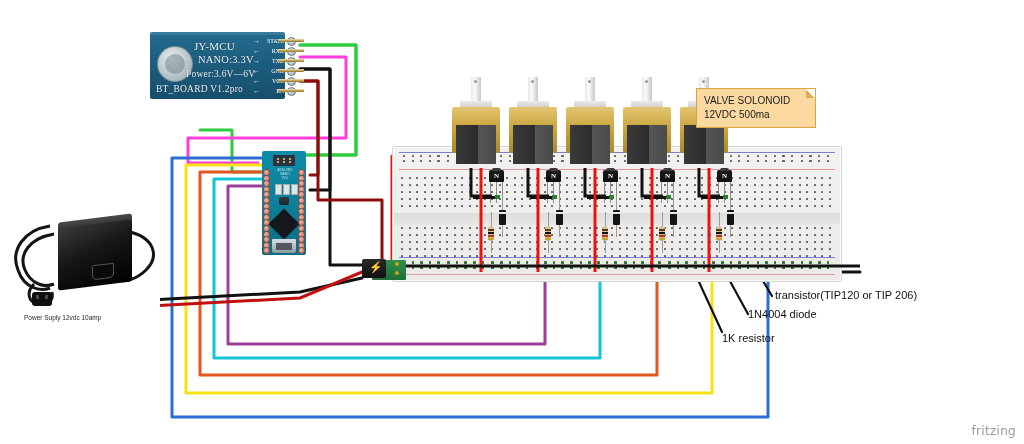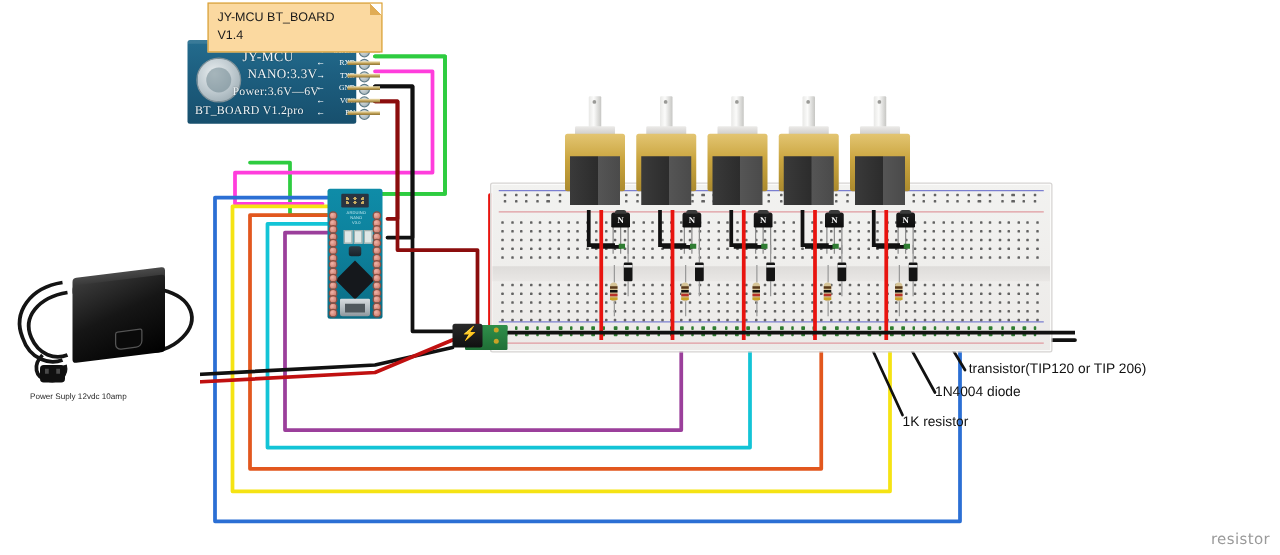--- a/index.html
+++ b/index.html
@@ -1217,25 +1217,25 @@
 
   <div id="dcjack" class="abs">
     <div class="dcpcb"></div>
     <div class="dcterm" style="left:33px;top:4px;"></div>
     <div class="dcterm" style="left:33px;top:13px;"></div>
     <div class="dcjackBody">
       <span class="bolt">⚡</span>
     </div>
   </div>
 
-  <div class="note" style="left:166px;top:2px;width:124px;">
+
+  <div class="note" style="left:696px;top:88px;width:104px;">
     <span class="fold"></span>
-    <span class="ln">JY-MCU BT_BOARD</span>
-    <span class="ln">V1.4</span>
+    <span class="ln">VALVE SOLONOID</span>
+    <span class="ln">12VDC 500ma</span>
   </div>
-
 
   <div class="lbl" style="left:775px;top:289px;">transistor(TIP120 or TIP 206)</div>
   <div class="lbl" style="left:748px;top:308px;">1N4004 diode</div>
   <div class="lbl" style="left:722px;top:332px;">1K resistor</div>
 
-  <div class="wm">resistor</div>
+  <div class="wm">fritzing</div>
 </div>
 
 </body></html>

